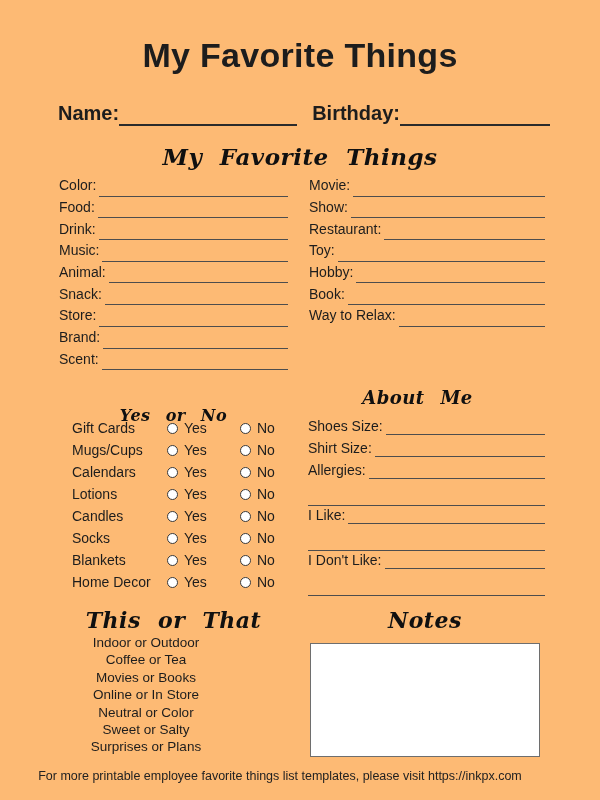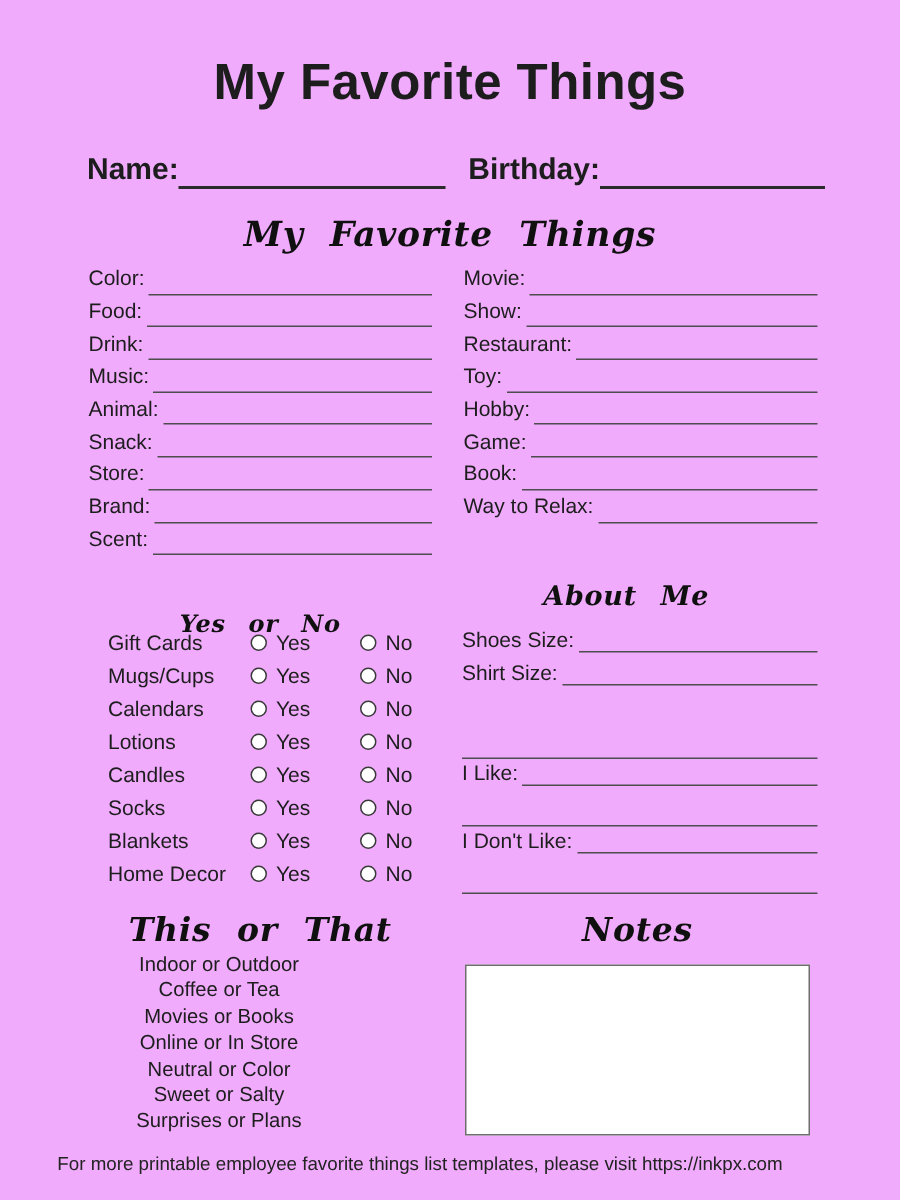--- a/index.html
+++ b/index.html
@@ -2,21 +2,21 @@
 <html><head>
 <meta charset="utf-8">
 <style>
   * { margin: 0; padding: 0; box-sizing: border-box; }
   html, body { background: #ffffff; }
   body {
     width: 600px; height: 800px;
     font-family: "Liberation Sans", sans-serif;
     color: #1d1d1d;
   }
-  .page { position: relative; width: 600px; height: 800px; background: #f0abfc; overflow: hidden; }
+  .page { position: relative; width: 600px; height: 800px; background: #fdba74; overflow: hidden; }
 
   
   .main-title {
     position: absolute; top: 36px; left: 0; width: 600px;
     text-align: center; font-size: 34px; font-weight: 700; letter-spacing: 0.3px;
   }
 
   
   .id-row {
     position: absolute; top: 102px; left: 58px; width: 492px; height: 24px;
@@ -142,24 +142,20 @@
       </div>
     <div class="field-row">
         <span class="field-label">Toy:</span>
         <span class="field-line"></span>
       </div>
     <div class="field-row">
         <span class="field-label">Hobby:</span>
         <span class="field-line"></span>
       </div>
     <div class="field-row">
-        <span class="field-label">Game:</span>
-        <span class="field-line"></span>
-      </div>
-    <div class="field-row">
         <span class="field-label">Book:</span>
         <span class="field-line"></span>
       </div>
     <div class="field-row">
         <span class="field-label">Way to Relax:</span>
         <span class="field-line"></span>
       </div>
   </div>
 
   <div class="script yn-heading">Yes or No</div>
@@ -256,20 +252,24 @@
     </div>
   </div>
 
   <div class="about-rows">
     <div class="about-row" style="top:0">
         <span class="field-label">Shoes Size:</span>
         <span class="field-line"></span>
       </div>
     <div class="about-row" style="top:22px">
         <span class="field-label">Shirt Size:</span>
+        <span class="field-line"></span>
+      </div>
+    <div class="about-row" style="top:44px">
+        <span class="field-label">Allergies:</span>
         <span class="field-line"></span>
       </div>
     <div class="about-blank" style="top:71px"></div>
     <div class="about-row" style="top:89px">
         <span class="field-label">I Like:</span>
         <span class="field-line"></span>
       </div>
     <div class="about-blank" style="top:116px"></div>
     <div class="about-row" style="top:134px">
         <span class="field-label">I Don't Like:</span>

